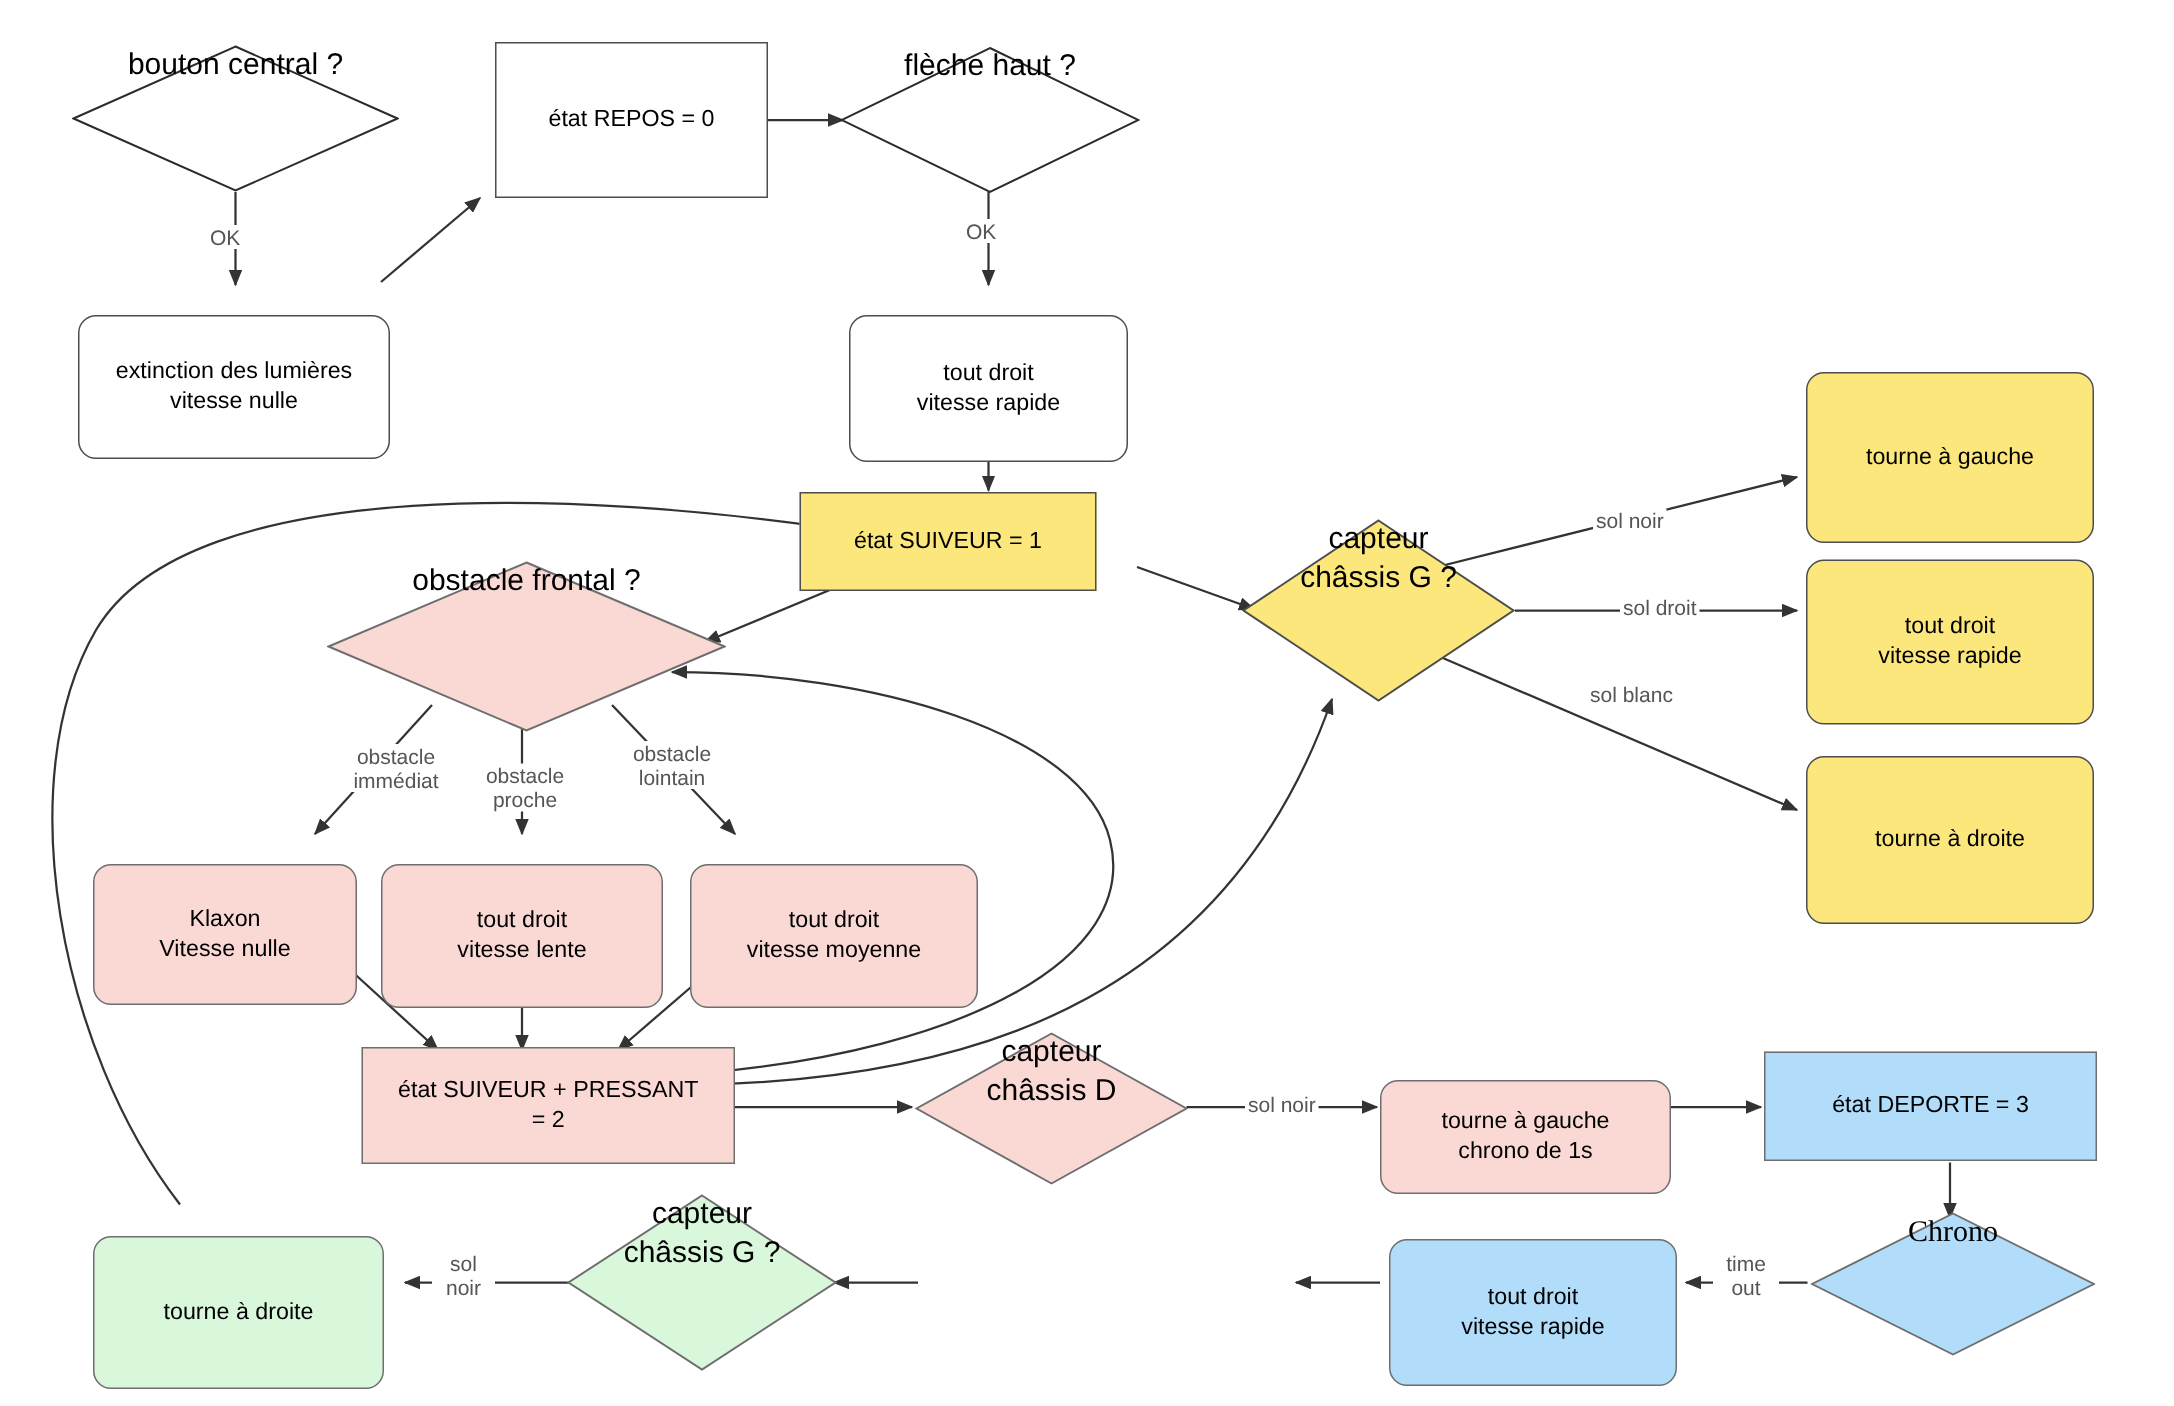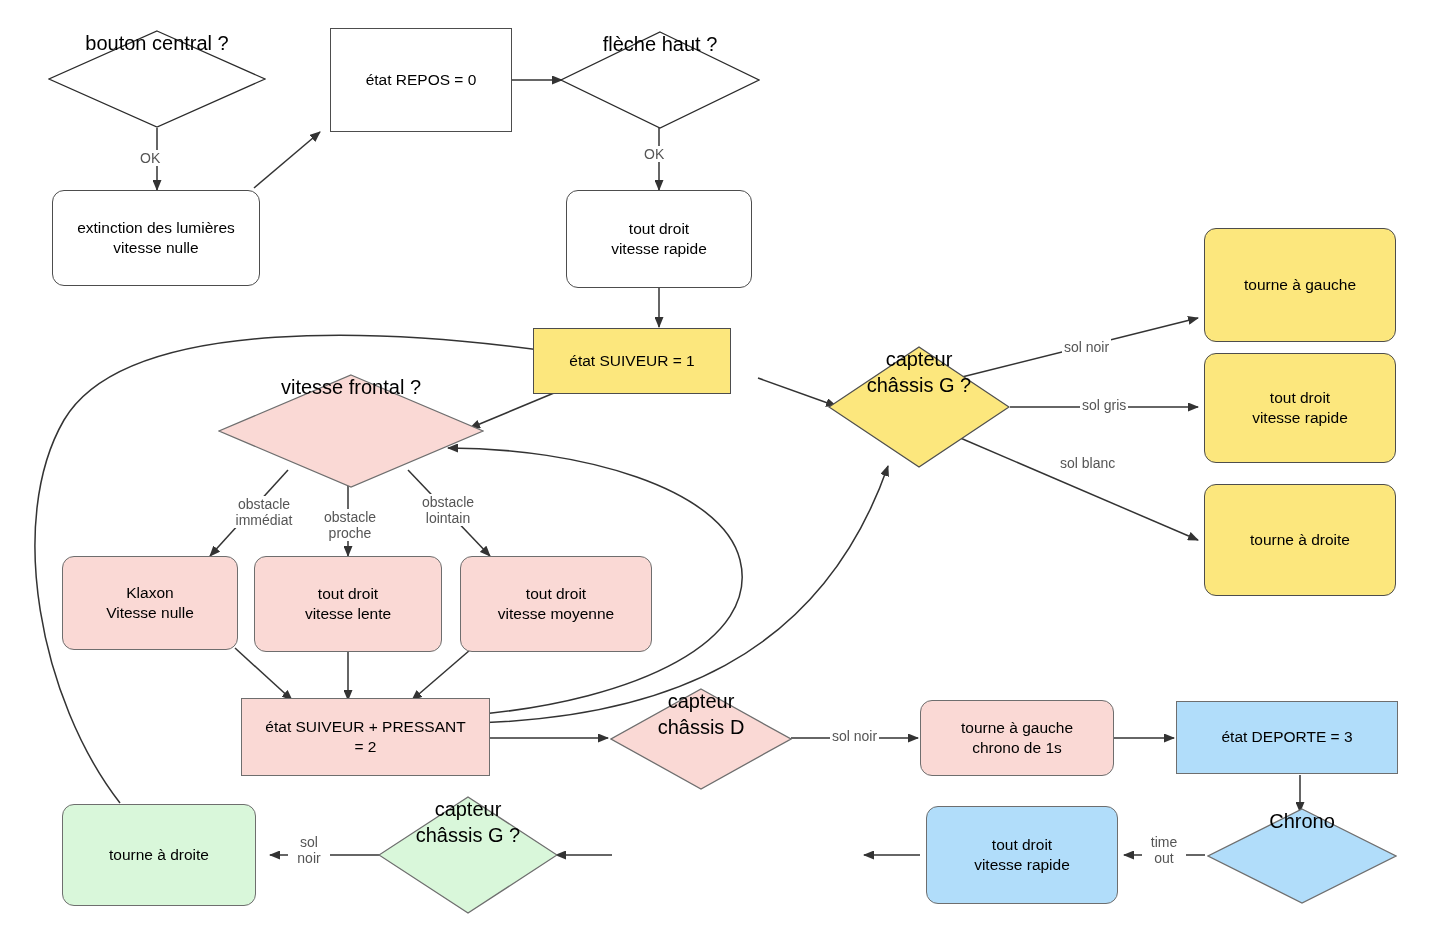--- a/index.html
+++ b/index.html
@@ -38,21 +38,21 @@
     z-index: 3;
   }
   .node .lbl { white-space: pre-line; }
 
   
   .rect {
     border: 1.3px solid #4d4d4d;
     background: #ffffff;
   }
   .rect.sharp { border-radius: 0; }
-  .rect.round { border-radius: 12px; }
+  .rect.round { border-radius: 12px; margin-top: 20px; }
 
   
   .fill-white  { background: #ffffff; }
   .fill-yellow { background: #fce77d; border-color: #4d4d4d; }
   .fill-pink   { background: #fad9d5; border-color: #6e6e6e; }
   .fill-blue   { background: #b1ddfa; border-color: #6e6e6e; }
   .fill-green  { background: #d9f7da; border-color: #6e6e6e; }
 
   
   .diamond {
@@ -208,21 +208,21 @@
   </div>
 
   <div class="node rect round fill-yellow" style="left:1204px; top:484px; width:192px; height:112px;">
     <span class="lbl">tourne à droite</span>
   </div>
 
   <div class="diamond" style="left:218px; top:374px; width:266px; height:114px;">
     <svg viewBox="0 0 266 114" preserveAspectRatio="none">
       <polygon points="133,1 265,57 133,113 1,57" fill="#fad9d5" stroke="#6e6e6e" stroke-width="1.3" vector-effect="non-scaling-stroke"></polygon>
     </svg>
-    <span class="lbl">vitesse frontal ?</span>
+    <span class="lbl">obstacle frontal ?</span>
   </div>
 
   <div class="node rect round fill-pink" style="left:62px; top:556px; width:176px; height:94px;">
     <span class="lbl">Klaxon
 Vitesse nulle</span>
   </div>
 
   <div class="node rect round fill-pink" style="left:254px; top:556px; width:188px; height:96px;">
     <span class="lbl">tout droit
 vitesse lente</span>
@@ -248,21 +248,21 @@
 
   <div class="node rect round fill-pink" style="left:920px; top:700px; width:194px; height:76px;">
     <span class="lbl">tourne à gauche
 chrono de 1s</span>
   </div>
 
   <div class="node rect sharp fill-blue" style="left:1176px; top:701px; width:222px; height:73px;">
     <span class="lbl">état DEPORTE = 3</span>
   </div>
 
-  <div class="diamond" style="left:1207px; top:808px; width:190px; height:96px;">
+  <div class="diamond" style="left:1207px; top:808px; width:190px; height:96px;font-family:Liberation Serif, serif;">
     <svg viewBox="0 0 190 96" preserveAspectRatio="none">
       <polygon points="95,1 189,48 95,95 1,48" fill="#b1ddfa" stroke="#6e6e6e" stroke-width="1.3" vector-effect="non-scaling-stroke"></polygon>
     </svg>
     <span class="lbl">Chrono</span>
   </div>
 
   <div class="node rect round fill-blue" style="left:926px; top:806px; width:192px; height:98px;">
     <span class="lbl">tout droit
 vitesse rapide</span>
   </div>
@@ -279,21 +279,21 @@
   <div class="node rect round fill-green" style="left:62px; top:804px; width:194px; height:102px;">
     <span class="lbl">tourne à droite</span>
   </div>
 
   <div class="edge-label" style="left:138px; top:150px;">OK</div>
 
   <div class="edge-label" style="left:642px; top:146px;">OK</div>
 
   <div class="edge-label" style="left:1062px; top:339px;">sol noir</div>
 
-  <div class="edge-label" style="left:1080px; top:397px;">sol gris</div>
+  <div class="edge-label" style="left:1080px; top:397px;">sol droit</div>
 
   <div class="edge-label" style="left:1058px; top:455px;">sol blanc</div>
 
   <div class="edge-label" style="left:215px; top:496px; width:94px;">obstacle
 immédiat</div>
 
   <div class="edge-label" style="left:310px; top:509px; width:76px;">obstacle
 proche</div>
 
   <div class="edge-label" style="left:406px; top:494px; width:80px;">obstacle

